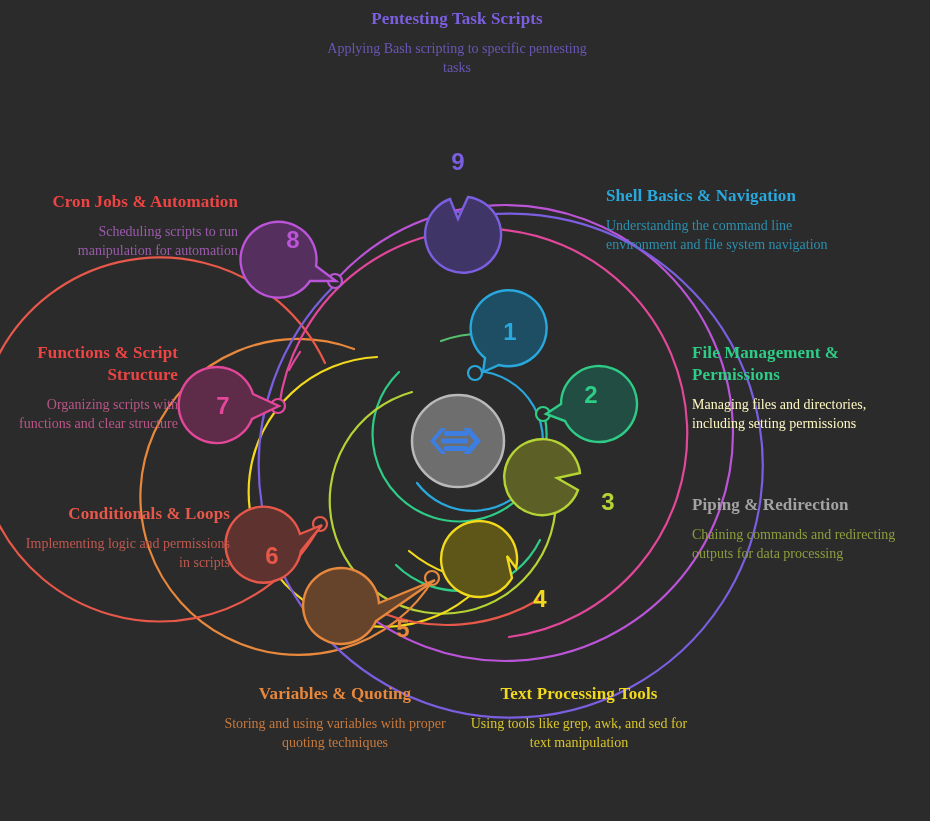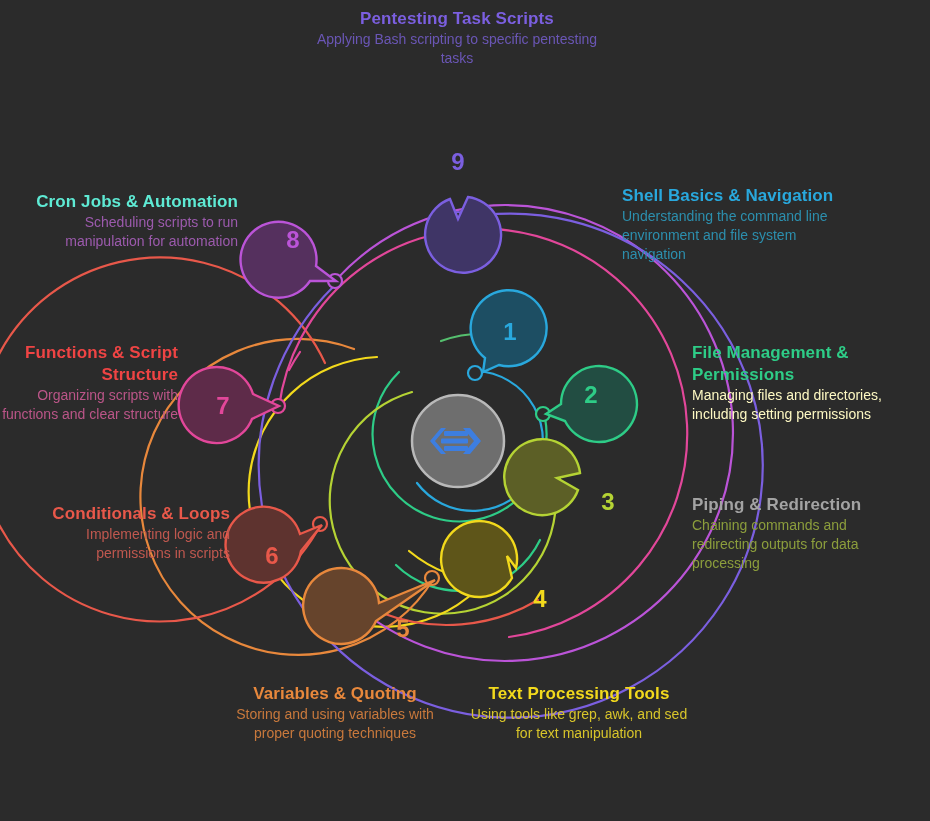--- a/index.html
+++ b/index.html
@@ -7,34 +7,34 @@
     width:930px; height:821px;
     background:#2b2b2b;
     font-family:"Liberation Sans", sans-serif;
     overflow:hidden;
   }
   #stage{ position:relative; width:930px; height:821px; }
 
   svg.diagram{ position:absolute; left:0; top:0; width:930px; height:821px; }
 
   
-  .label{ position:absolute; }
+  .label{ position:absolute;font-family:Liberation Serif, serif; }
   .label .title{
     font-size:17px; font-weight:bold; line-height:22px; letter-spacing:.1px;
   }
   .label .desc{
-    font-size:14px; line-height:19px; 
+    font-size:14px; line-height:19px; margin-top:9px;
   }
   .t-left{ text-align:right; }
   .t-right{ text-align:left; }
   .t-center{ text-align:center; }
 
   
   #lab-9{ left:316px; top:8px;  width:282px; }
-  #lab-1{ left:622px; top:185px; width:240px; }
+  #lab-1{ left:606px; top:185px; width:240px; }
   #lab-2{ left:692px; top:342px; width:230px; }
   #lab-3{ left:692px; top:494px; width:216px; }
   #lab-4{ left:468px; top:683px; width:222px; }
   #lab-5{ left:224px; top:683px; width:222px; }
   #lab-6{ left:20px;  top:503px; width:210px; }
   #lab-7{ left:0px;   top:342px; width:178px; }
   #lab-8{ left:34px;  top:191px; width:204px; }
 
   .bub-num{
     position:absolute; font-weight:bold; font-size:24px;
@@ -163,17 +163,17 @@
     <div class="title" style="color:#e8584a">Conditionals &amp; Loops</div>
     <div class="desc" style="color:#c0584f">Implementing logic and permissions in scripts</div>
   </div>
 
   <div class="label t-left" id="lab-7">
     <div class="title" style="color:#ef4444">Functions &amp; Script Structure</div>
     <div class="desc" style="color:#bb5588">Organizing scripts with functions and clear structure</div>
   </div>
 
   <div class="label t-left" id="lab-8">
-    <div class="title" style="color:#5eead4">Cron Jobs &amp; Automation</div>
+    <div class="title" style="color:#ef4444">Cron Jobs &amp; Automation</div>
     <div class="desc" style="color:#9c5aad">Scheduling scripts to run manipulation for automation</div>
   </div>
 
 </div>
 
 </body></html>

